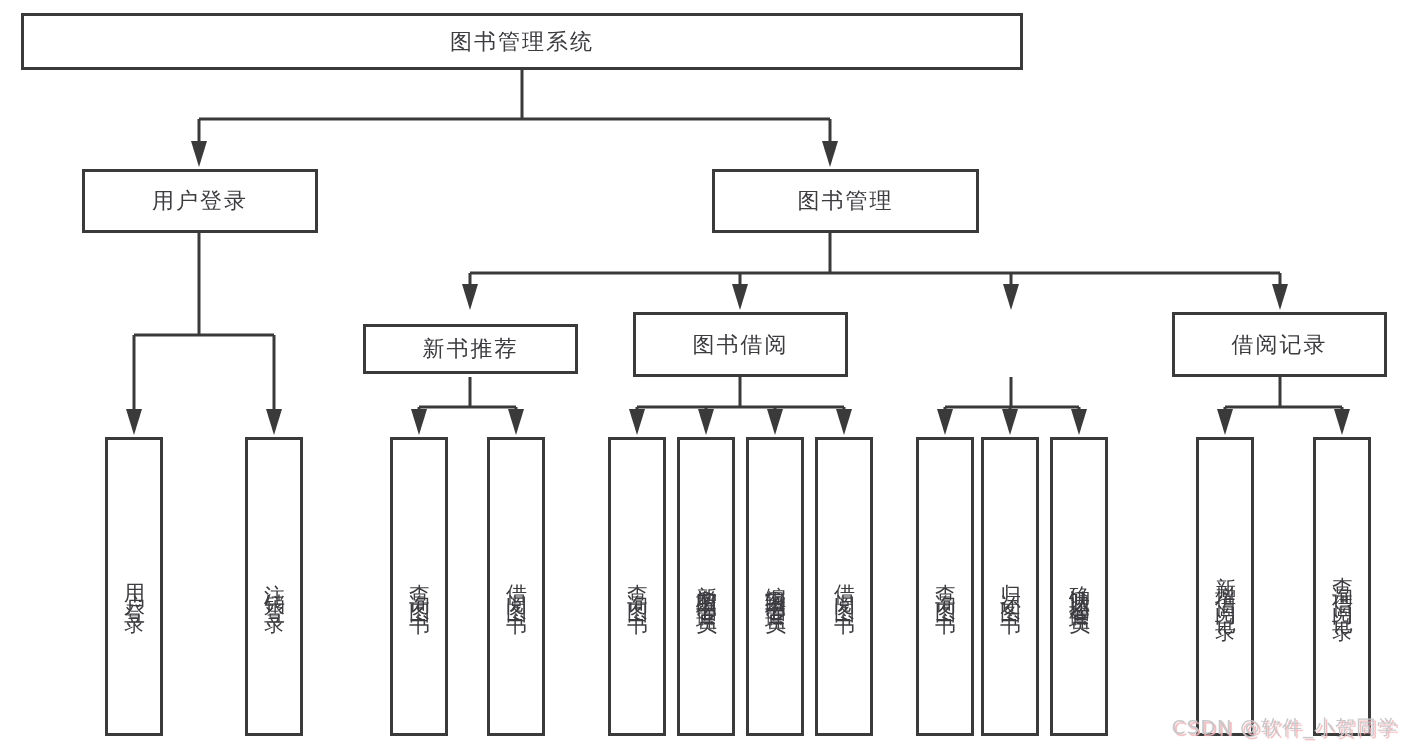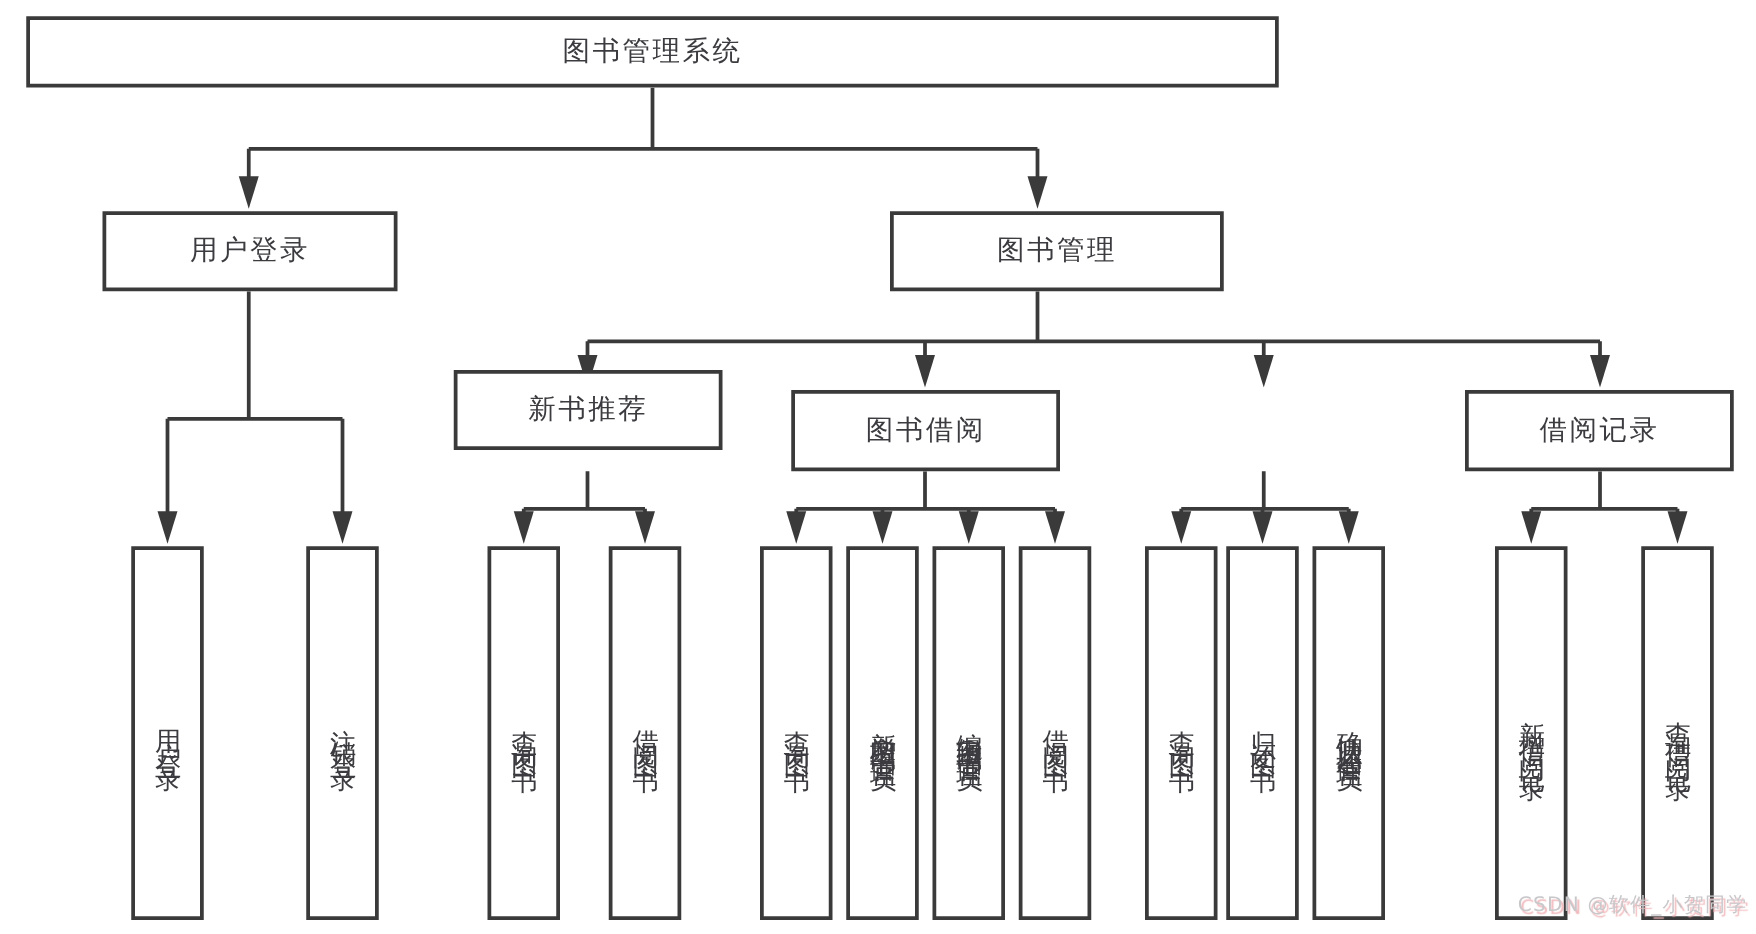--- a/index.html
+++ b/index.html
@@ -55,21 +55,21 @@
     letter-spacing: 4px;
   }
   .leaf .vtext.mid {
     letter-spacing: 9px;
   }
   #watermark {
     position: absolute;
     right: 7px;
     top: 714px;
     z-index: 3;
-    font-size: 16px;
+    font-size: 20px;
     letter-spacing: 1px;
     color: #c8c8cb;
     text-shadow: 2px 2px 1px #f0b6ba;
     white-space: nowrap;
   }
 </style>
 </head>
 <body>
 
 <div id="stage">
@@ -118,21 +118,21 @@
     <span>图书管理系统</span>
   </div>
 
   <div class="node h-node" style="left:82px; top:169px; width:236px; height:64px;">
     <span>用户登录</span>
   </div>
   <div class="node h-node" style="left:712px; top:169px; width:267px; height:64px;">
     <span>图书管理</span>
   </div>
 
-  <div class="node h-node" style="left:363px; top:296px; width:215px; height:64px;">
+  <div class="node h-node" style="left:363px; top:324px; width:215px; height:50px;">
     <span>新书推荐</span>
   </div>
   <div class="node h-node" style="left:633px; top:312px; width:215px; height:65px;">
     <span>图书借阅</span>
   </div>
   <div class="node h-node" style="left:1172px; top:312px; width:215px; height:65px;">
     <span>借阅记录</span>
   </div>
 
   <div class="node leaf" style="left:105px;">

